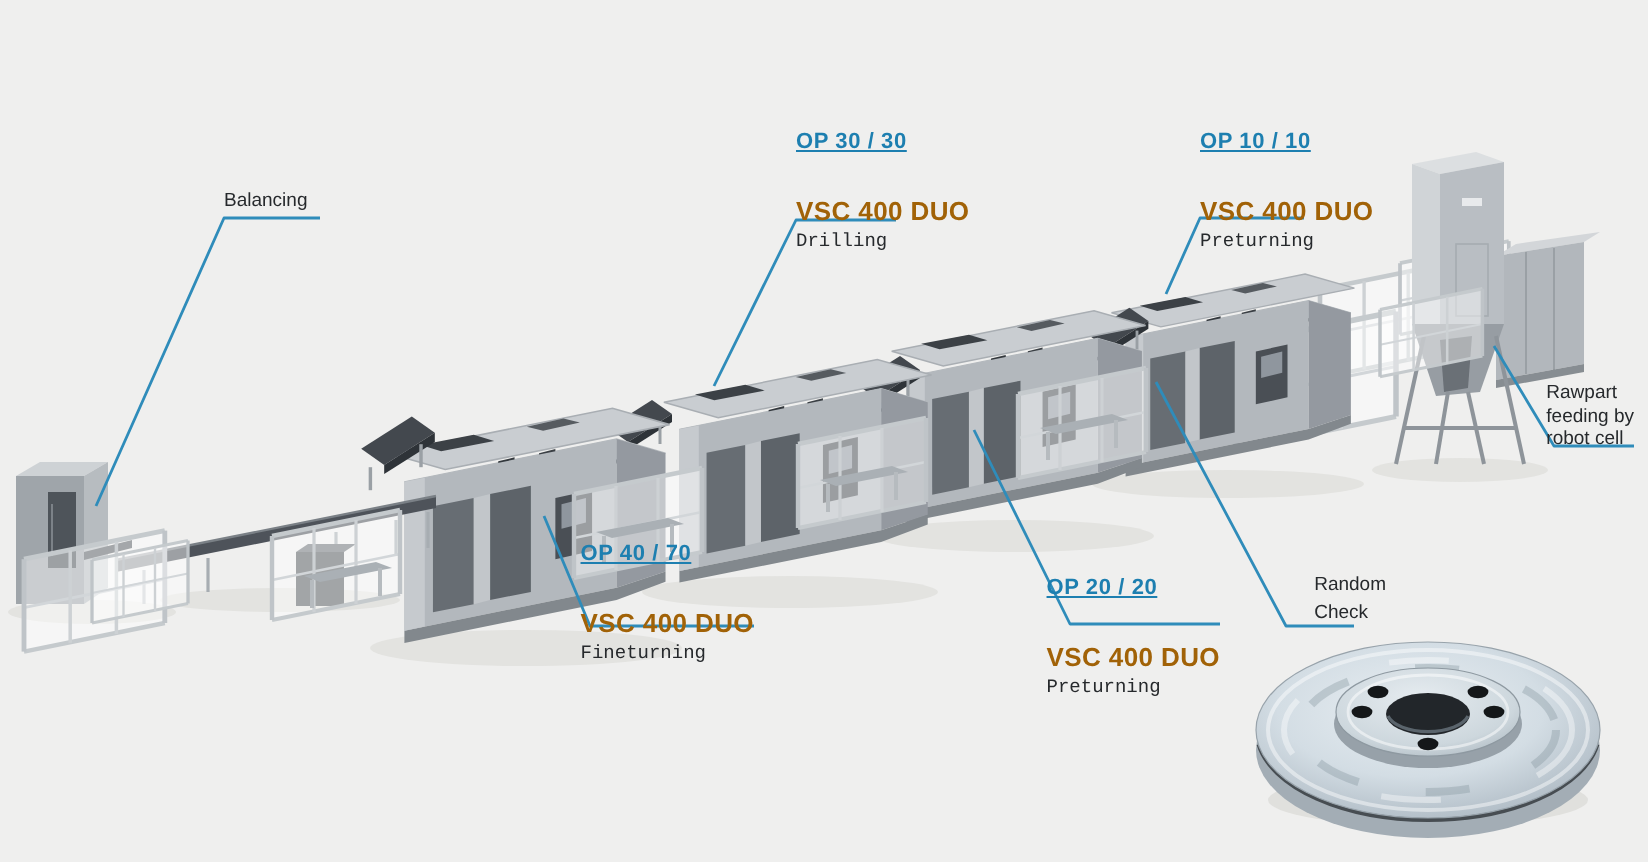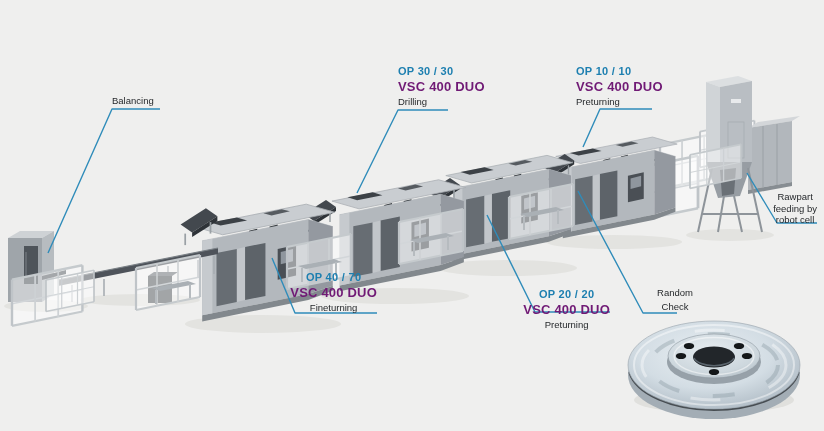--- a/index.html
+++ b/index.html
@@ -2,24 +2,24 @@
 <html><head>
 <meta charset="utf-8">
 <style>
   html,body{margin:0;padding:0;background:#efefee;}
   .stage{
     position:relative;width:824px;height:431px;background:#efefee;
     overflow:hidden;font-family:"Liberation Sans",sans-serif;
   }
   .scene-svg{position:absolute;left:0;top:0;}
   .callout{position:absolute;white-space:nowrap;}
-  .co-op{color:#1d7fb0;font-weight:bold;font-size:11px;line-height:16px;letter-spacing:.3px;}
-  .co-machine{color:#701a75;font-weight:bold;font-size:13px;line-height:16px;letter-spacing:.2px;}
-  .co-process{color:#26292c;font-size:9.5px;line-height:13px;}
-  .align-right{text-align:center;}
+  .co-op{color:#1d7fb0;font-weight:bold;font-size:11px;line-height:16px;letter-spacing:.3px;text-decoration:underline;}
+  .co-machine{color:#a16207;font-weight:bold;font-size:13px;line-height:16px;letter-spacing:.2px;margin-top:19px;}
+  .co-process{color:#26292c;font-size:9.5px;line-height:13px;font-family:Liberation Mono, monospace;}
+  .align-right{text-align:left;}
   .small-label{color:#26292c;font-size:9.5px;line-height:13px;}
   .small-label.lh{line-height:11.5px;}
   .rc{line-height:14px;}
 </style>
 </head>
 <body>
 
 <div class="stage">
 
   <svg class="scene-svg" width="824" height="431" viewBox="0 0 824 431" xmlns="http://www.w3.org/2000/svg">
@@ -210,21 +210,21 @@
   <div class="callout small-label" style="left:112px;top:94px;width:50px;text-align:left">
     <span>Balancing</span>
   </div>
 
   <div class="callout" style="left:398px;top:63px">
     <div class="co-op">OP 30 / 30</div>
     <div class="co-machine">VSC 400 DUO</div>
     <div class="co-process">Drilling</div>
   </div>
 
-  <div class="callout" style="left:576px;top:63px">
+  <div class="callout" style="left:600px;top:63px">
     <div class="co-op">OP 10 / 10</div>
     <div class="co-machine">VSC 400 DUO</div>
     <div class="co-process">Preturning</div>
   </div>
 
   <div class="callout align-right" style="right:447px;top:269px">
     <div class="co-op">OP 40 / 70</div>
     <div class="co-machine">VSC 400 DUO</div>
     <div class="co-process">Fineturning</div>
   </div>

